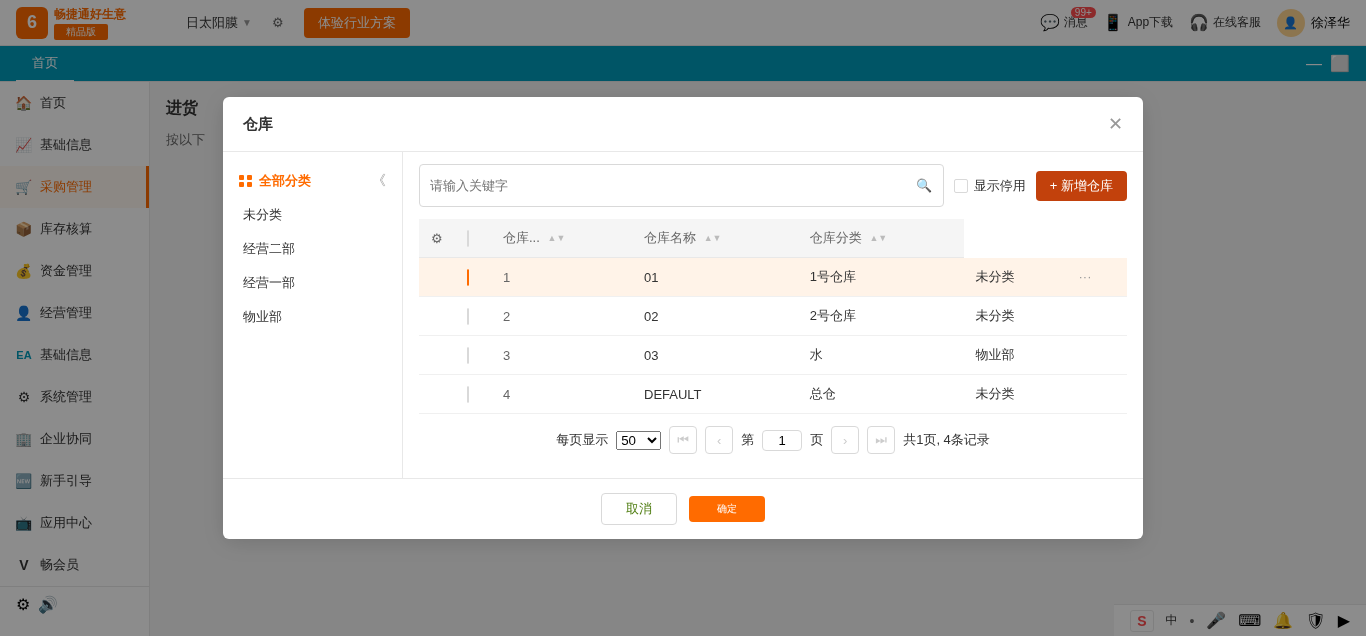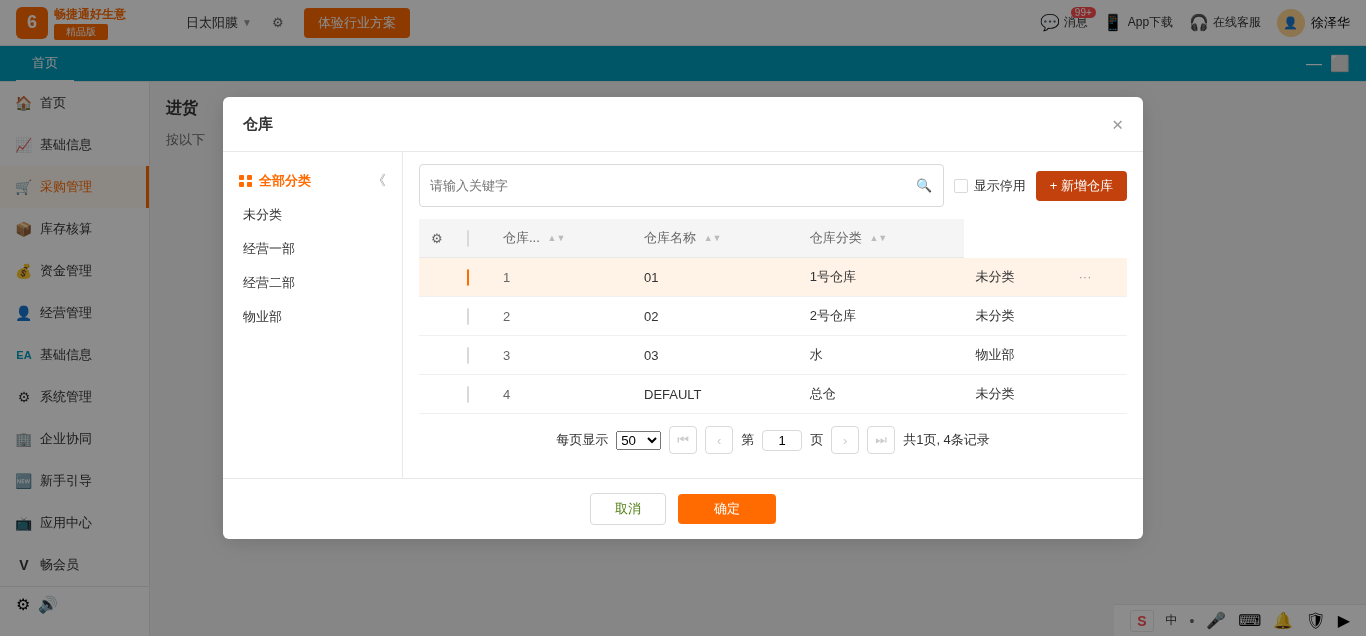--- a/index.html
+++ b/index.html
@@ -37,21 +37,21 @@
     .sidebar-item.active { background: #fff7f0; color: #ff6b00; border-right: 2px solid #ff6b00; }
     .sidebar-icon { width: 16px; height: 16px; display: inline-flex; align-items: center; justify-content: center; font-size: 14px; }
 
     
     .content-area { flex: 1; padding: 16px; overflow-y: auto; background: #f5f5f5; }
     .page-title { font-size: 16px; font-weight: bold; color: #333; margin-bottom: 12px; }
 
     
     .modal-overlay { position: fixed; top: 0; left: 0; right: 0; bottom: 0; background: rgba(0,0,0,0.45); z-index: 1000; display: flex; align-items: center; justify-content: center; }
     .modal { background: #fff; border-radius: 6px; width: 920px; max-height: 580px; display: flex; flex-direction: column; box-shadow: 0 4px 24px rgba(0,0,0,0.15); }
-    .modal-header { display: flex; align-items: center; justify-content: space-between; padding: 16px 20px; border-bottom: 1px solid #e8e8e8; font-family: Liberation Mono, monospace; }
+    .modal-header { display: flex; align-items: center; justify-content: space-between; padding: 16px 20px; border-bottom: 1px solid #e8e8e8; }
     .modal-title { font-size: 15px; font-weight: bold; color: #333; }
     .modal-close { cursor: pointer; color: #999; font-size: 18px; }
     .modal-body { display: flex; flex: 1; overflow: hidden; }
 
     
     .category-panel { width: 180px; border-right: 1px solid #e8e8e8; padding: 12px 0; flex-shrink: 0; }
     .category-header { display: flex; align-items: center; justify-content: space-between; padding: 8px 16px; }
     .all-category { display: flex; align-items: center; gap: 6px; color: #ff6b00; font-size: 13px; font-weight: bold; cursor: pointer; }
     .collapse-btn { cursor: pointer; color: #999; font-size: 14px; }
     .category-item { padding: 8px 20px; font-size: 13px; color: #333; cursor: pointer; }
@@ -75,21 +75,21 @@
 
     
     .pagination { display: flex; align-items: center; justify-content: center; gap: 8px; padding: 12px 0; font-size: 13px; color: #333; margin-top: auto; }
     .page-btn { width: 28px; height: 28px; border: 1px solid #d9d9d9; border-radius: 4px; display: flex; align-items: center; justify-content: center; cursor: pointer; color: #333; background: #fff; }
     .page-btn.disabled { color: #ccc; cursor: default; }
     .page-input { width: 40px; border: 1px solid #d9d9d9; border-radius: 4px; text-align: center; padding: 2px; font-size: 13px; }
 
     
     .modal-footer { display: flex; align-items: center; justify-content: center; gap: 12px; padding: 14px 20px; border-top: 1px solid #e8e8e8; }
     .cancel-btn { padding: 6px 24px; border: 1px solid #d9d9d9; border-radius: 4px; background: #fff; cursor: pointer; font-size: 13px; color: #4d7c0f; }
-    .confirm-btn { padding: 6px 36px; border: none; border-radius: 4px; background: #ff6b00; color: #fff; cursor: pointer; font-size: 13px; }
+    .confirm-btn { padding: 6px 28px; border: none; border-radius: 4px; background: #ff6b00; color: #fff; cursor: pointer; font-size: 10px; }
 
     
     .sort-icon { display: inline-flex; flex-direction: column; margin-left: 4px; font-size: 9px; line-height: 1; color: #bbb; vertical-align: middle; }
 
     
     .bottom-bar { position: fixed; bottom: 0; right: 0; height: 32px; background: #fff; border-top: 1px solid #e8e8e8; display: flex; align-items: center; gap: 12px; padding: 0 16px; z-index: 500; }
   </style>
 </head>
 <body>
 
@@ -222,22 +222,22 @@
               <span style="width:5px;height:5px;background:#ff6b00;border-radius:1px;"></span>
               <span style="width:5px;height:5px;background:#ff6b00;border-radius:1px;"></span>
               <span style="width:5px;height:5px;background:#ff6b00;border-radius:1px;"></span>
               <span style="width:5px;height:5px;background:#ff6b00;border-radius:1px;"></span>
             </span>
             <span>全部分类</span>
           </div>
           <span class="collapse-btn">《</span>
         </div>
         <div class="category-item">未分类</div>
+        <div class="category-item">经营二部</div>
         <div class="category-item">经营一部</div>
-        <div class="category-item">经营二部</div>
         <div class="category-item">物业部</div>
       </div>
 
       <div class="table-panel">
 
         <div class="table-toolbar">
           <div class="search-input">
             <input type="text" style="color: rgb(153, 153, 153);" placeholder="请输入关键字">
             <span style="color:#999;cursor:pointer;">🔍</span>
           </div>

